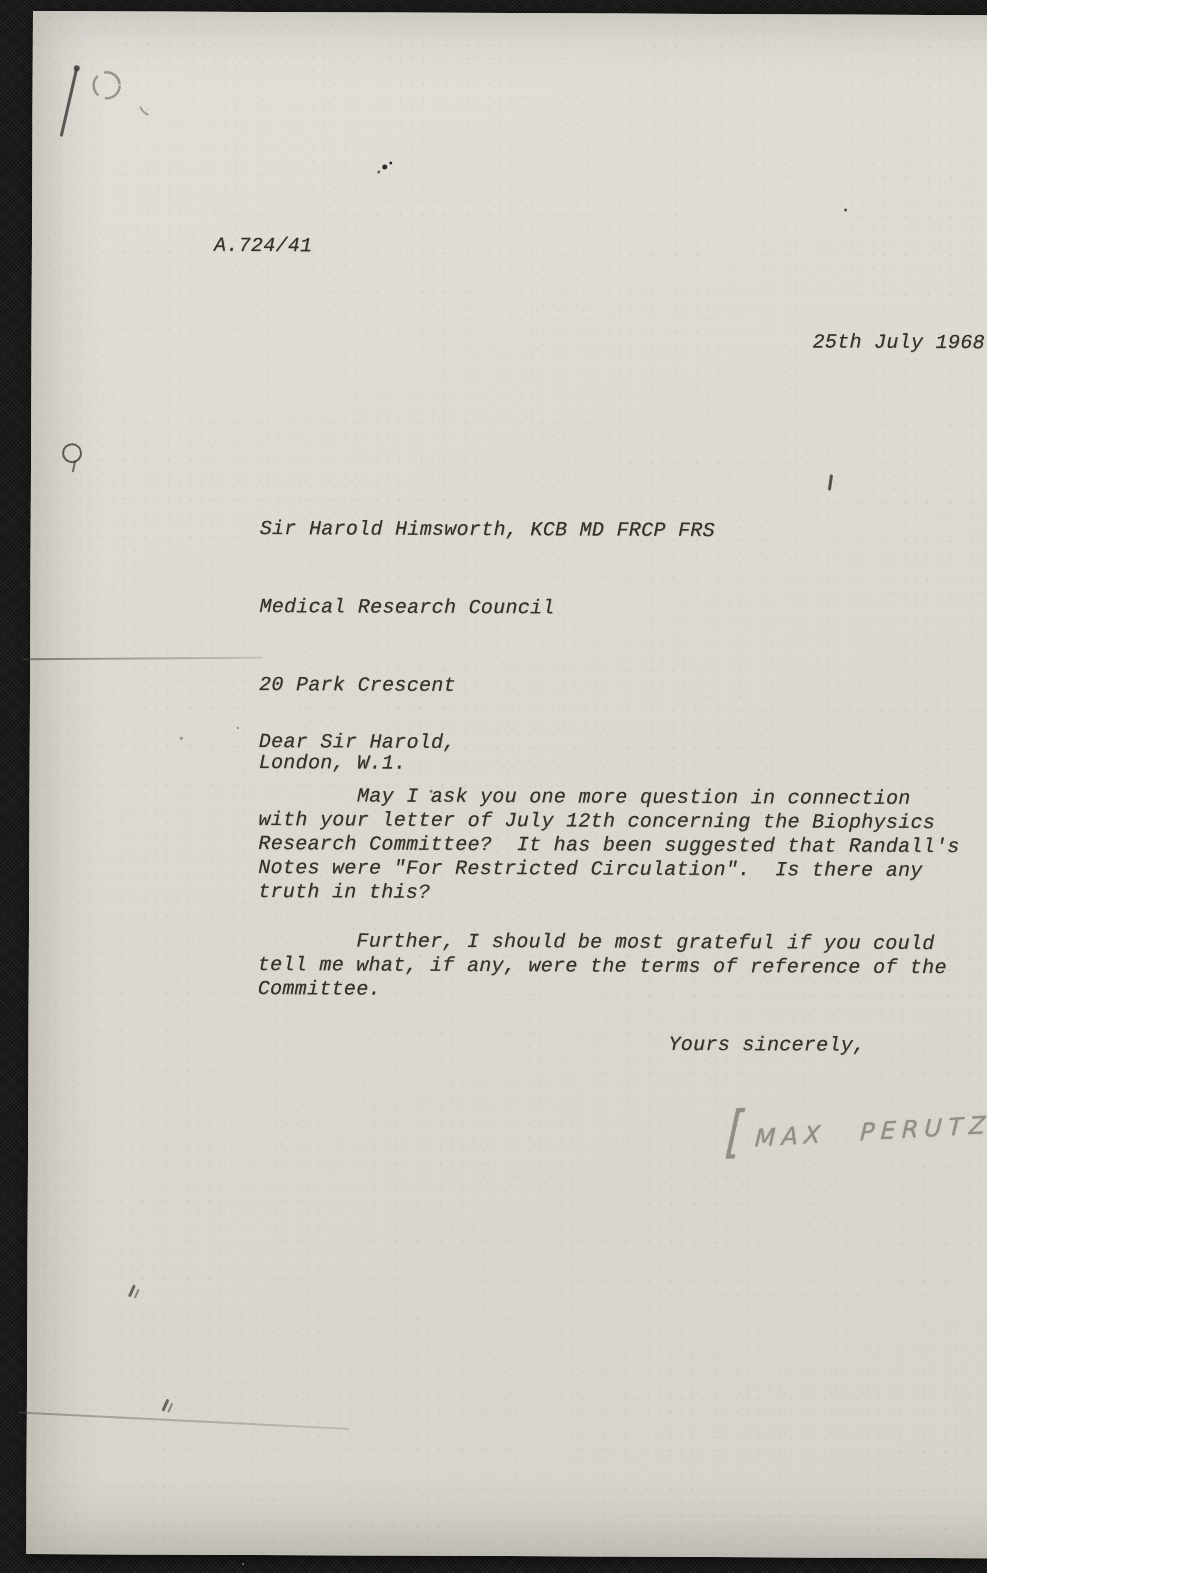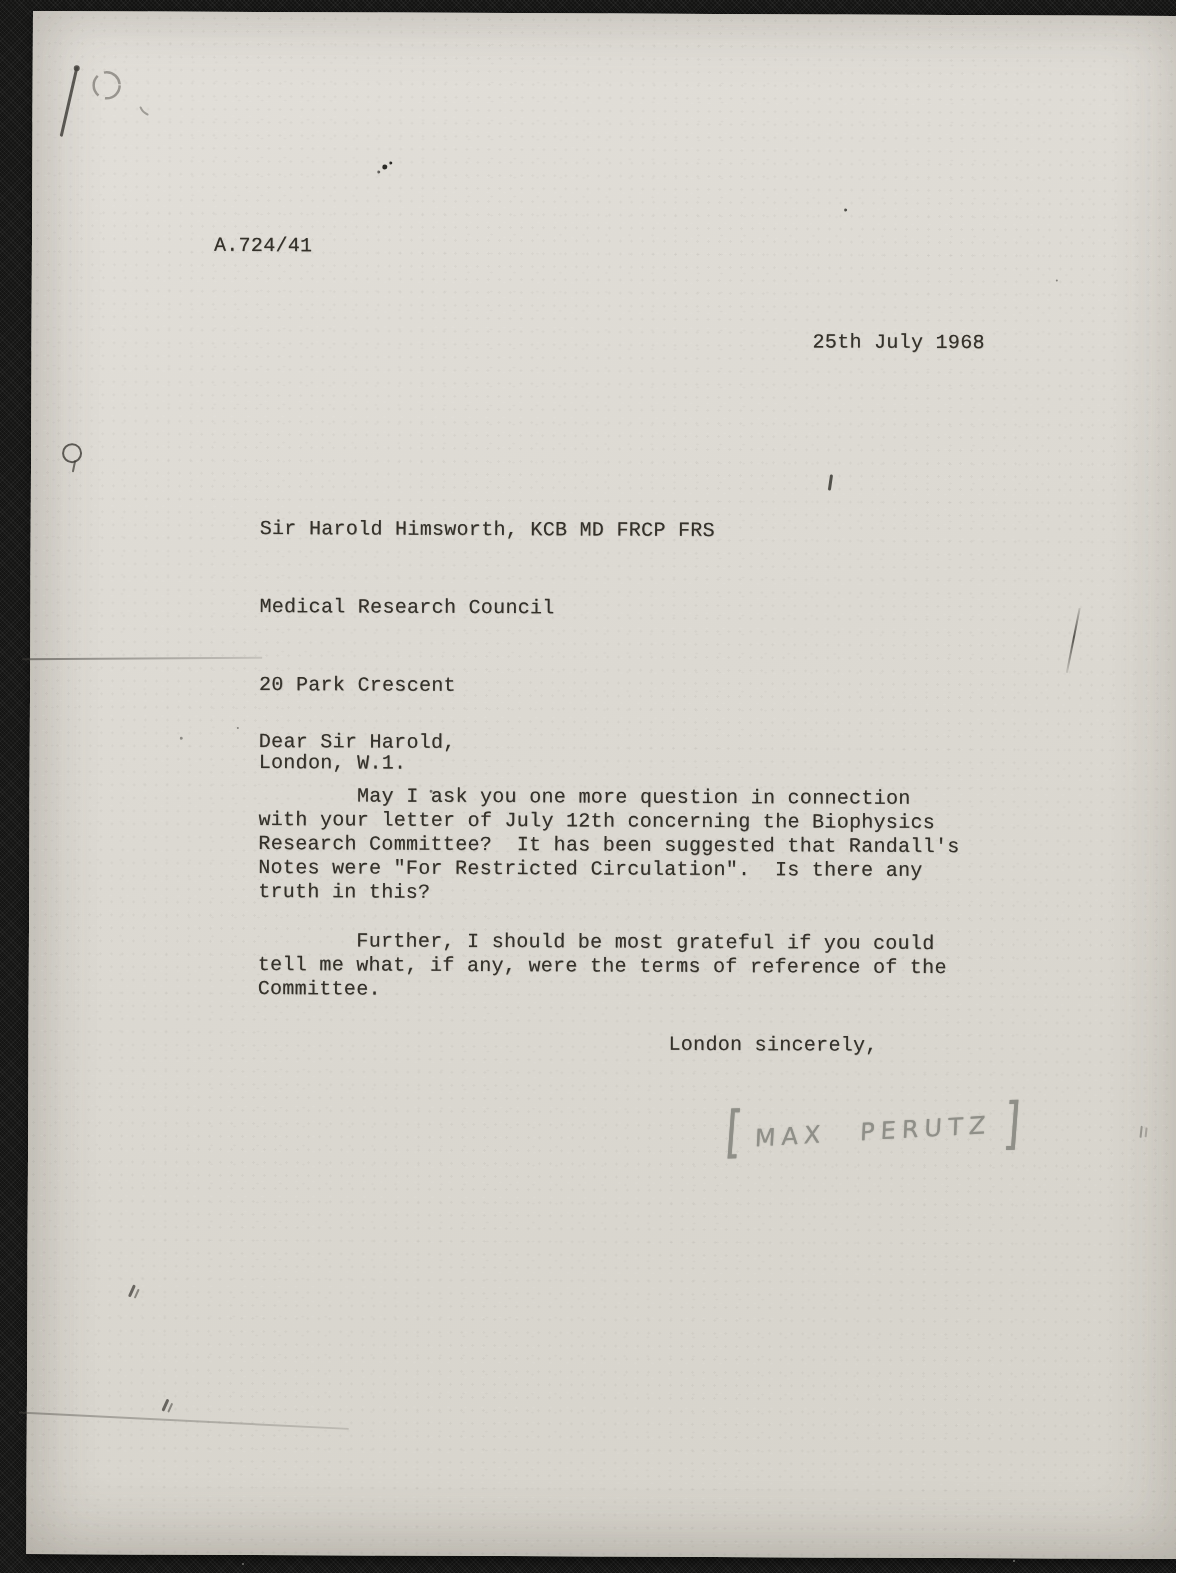--- a/index.html
+++ b/index.html
@@ -1,25 +1,26 @@
 <!DOCTYPE html>
 <html><head>
 <meta charset="utf-8">
 <style>
   * { margin:0; padding:0; box-sizing:border-box; }
   html,body { width:1200px; height:1573px; }
   body { font-family:"Liberation Mono","DejaVu Sans Mono",monospace; }
 
   
   .scan {
-    position:relative; width:1176px; height:1573px; overflow:hidden;
+    position:relative; width:987px; height:1573px; overflow:hidden;
     background-color:#151514;
     background-image:
       repeating-linear-gradient(45deg, rgba(255,255,255,0.045) 0 1px, transparent 1px 3px),
       repeating-linear-gradient(-45deg, rgba(255,255,255,0.035) 0 1px, transparent 1px 3px);
+    font-style: italic;
   }
 
   
   .paper {
     position:absolute; left:33px; top:11px; width:1153px; height:1543px;
     background-color:#dcd9d2;
     background-image:
       linear-gradient(160deg, #e2dfd9 0%, #dcd9d2 45%, #d6d3cb 100%);
     transform:rotate(0.25deg); transform-origin:top left;
     box-shadow:
@@ -109,21 +110,21 @@
     <div class="typed" style="left:229px; top:772px;">        May I ask you one more question in connection
 with your letter of July 12th concerning the Biophysics
 Research Committee?  It has been suggested that Randall's
 Notes were "For Restricted Circulation".  Is there any
 truth in this?</div>
 
     <div class="typed" style="left:229px; top:917px;">        Further, I should be most grateful if you could
 tell me what, if any, were the terms of reference of the
 Committee.</div>
 
-    <div class="typed" style="left:640px; top:1019px;">London sincerely,</div>
+    <div class="typed" style="left:640px; top:1019px;">Yours sincerely,</div>
 
     <div class="signature">
       <span class="sig-bracket">[</span>
       <span class="sig-name">MAX PERUTZ</span>
       <span class="sig-bracket">]</span>
     </div>
 
     <svg class="mark" style="left:25px; top:430px;" width="32" height="34" viewBox="0 0 32 34">
       <circle cx="16" cy="12" r="9" stroke="#3c3a35" stroke-width="2" fill="none" opacity="0.8"></circle>
       <path d="M19,20 L17,30" stroke="#3c3a35" stroke-width="2" fill="none" opacity="0.7" stroke-linecap="round"></path>

